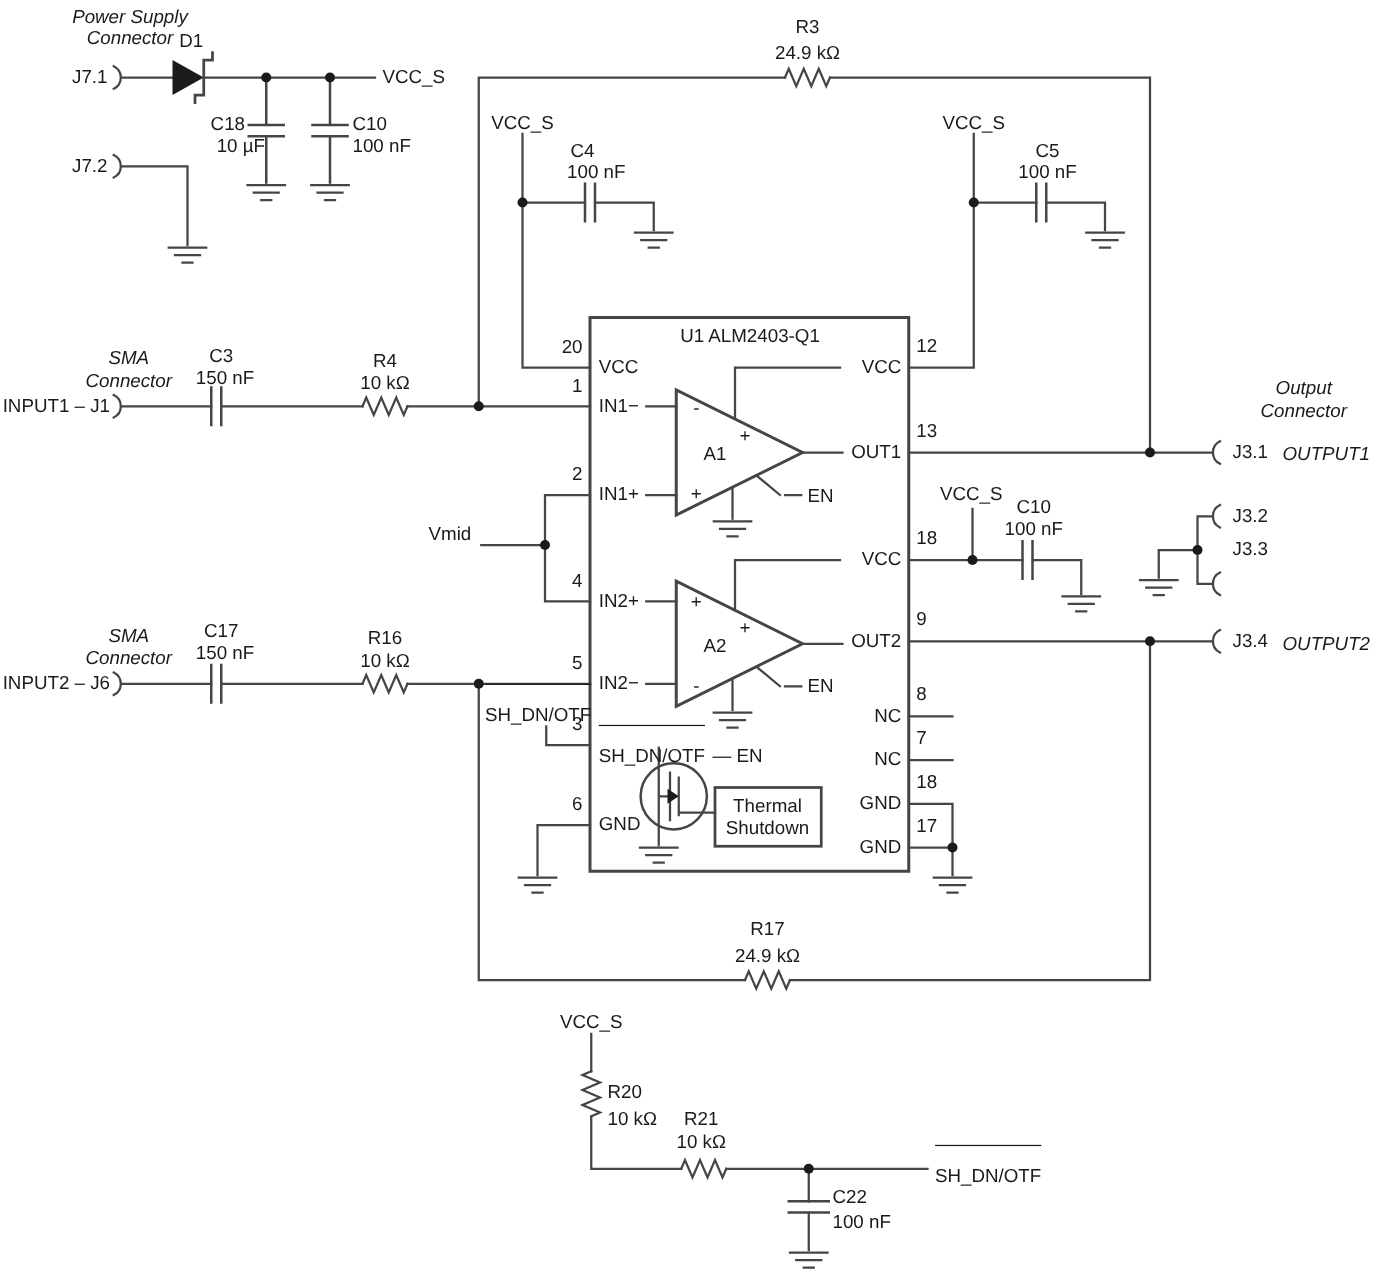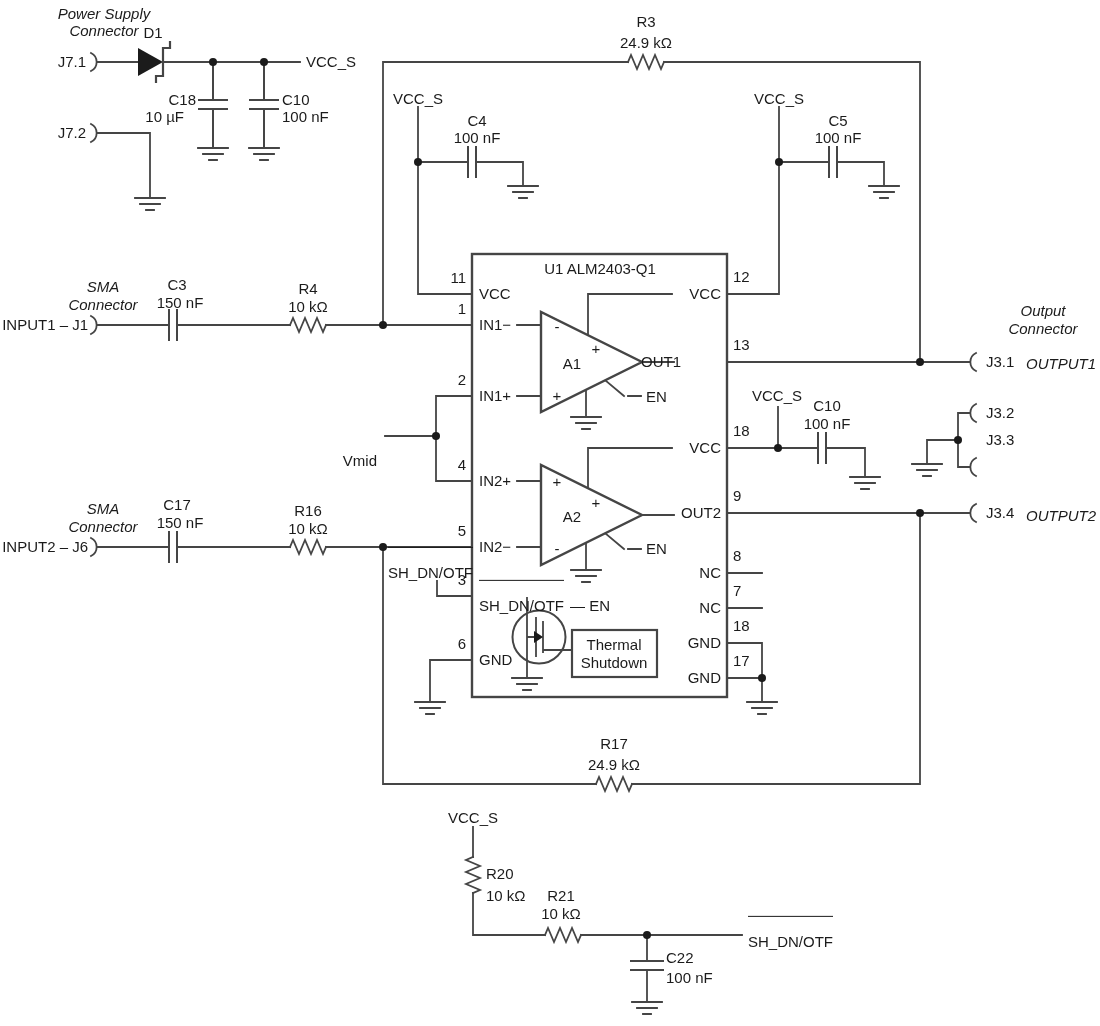--- a/index.html
+++ b/index.html
@@ -134,29 +134,29 @@
   </g>
 </svg>
 
 <div class="lbl c it" style="left:104px;top:14px">Power Supply</div>
 <div class="lbl c it" style="left:104px;top:31px">Connector</div>
 <div class="lbl r" style="left:86px;top:62px">J7.1</div>
 <div class="lbl r" style="left:86px;top:133px">J7.2</div>
 <div class="lbl c" style="left:153px;top:33px">D1</div>
 <div class="lbl l" style="left:306px;top:62px">VCC_S</div>
 <div class="lbl r" style="left:196px;top:100px">C18</div>
-<div class="lbl r" style="left:184px;top:117px">10 µF</div>
+<div class="lbl r" style="left:212px;top:117px">10 µF</div>
 <div class="lbl l" style="left:282px;top:100px">C10</div>
 <div class="lbl l" style="left:282px;top:117px">100 nF</div>
 
 <div class="lbl c" style="left:646px;top:22px">R3</div>
 <div class="lbl c" style="left:646px;top:43px">24.9 kΩ</div>
 
 <div class="lbl c" style="left:418px;top:99px">VCC_S</div>
-<div class="lbl c" style="left:477px;top:121px">C4</div>
+<div class="lbl c" style="left:466px;top:121px">C4</div>
 <div class="lbl c" style="left:477px;top:138px">100 nF</div>
 <div class="lbl c" style="left:779px;top:99px">VCC_S</div>
 <div class="lbl c" style="left:838px;top:121px">C5</div>
 <div class="lbl c" style="left:838px;top:138px">100 nF</div>
 
 <div class="lbl c it" style="left:103px;top:287px">SMA</div>
 <div class="lbl c it" style="left:103px;top:305px">Connector</div>
 <div class="lbl r" style="left:88px;top:325px">INPUT1 – J1</div>
 <div class="lbl c" style="left:177px;top:285px">C3</div>
 <div class="lbl c" style="left:180px;top:303px">150 nF</div>
@@ -164,26 +164,26 @@
 <div class="lbl c" style="left:308px;top:307px">10 kΩ</div>
 
 <div class="lbl c it" style="left:103px;top:509px">SMA</div>
 <div class="lbl c it" style="left:103px;top:527px">Connector</div>
 <div class="lbl r" style="left:88px;top:547px">INPUT2 – J6</div>
 <div class="lbl c" style="left:177px;top:505px">C17</div>
 <div class="lbl c" style="left:180px;top:523px">150 nF</div>
 <div class="lbl c" style="left:308px;top:511px">R16</div>
 <div class="lbl c" style="left:308px;top:529px">10 kΩ</div>
 
-<div class="lbl r" style="left:377px;top:461px">Vmid</div>
+<div class="lbl r" style="left:377px;top:428px">Vmid</div>
 <div class="lbl l" style="left:388px;top:564px"><span class="ovl">SH_DN/OTF</span></div>
 
 <div class="lbl c b" style="left:600px;top:269px">U1 ALM2403-Q1</div>
 
-<div class="lbl r" style="left:466px;top:278px">11</div>
+<div class="lbl r" style="left:466px;top:278px">20</div>
 <div class="lbl r" style="left:466px;top:309px">1</div>
 <div class="lbl r" style="left:466px;top:380px">2</div>
 <div class="lbl r" style="left:466px;top:465px">4</div>
 <div class="lbl r" style="left:466px;top:531px">5</div>
 <div class="lbl r" style="left:466px;top:580px">3</div>
 <div class="lbl r" style="left:466px;top:644px">6</div>
 
 <div class="lbl l" style="left:479px;top:294px">VCC</div>
 <div class="lbl l" style="left:479px;top:325px">IN1−</div>
 <div class="lbl l" style="left:479px;top:396px">IN1+</div>
@@ -213,21 +213,21 @@
 <div class="lbl l" style="left:733px;top:277px">12</div>
 <div class="lbl l" style="left:733px;top:345px">13</div>
 <div class="lbl l" style="left:733px;top:431px">18</div>
 <div class="lbl l" style="left:733px;top:496px">9</div>
 <div class="lbl l" style="left:733px;top:556px">8</div>
 <div class="lbl l" style="left:733px;top:591px">7</div>
 <div class="lbl l" style="left:733px;top:626px">18</div>
 <div class="lbl l" style="left:733px;top:661px">17</div>
 
 <div class="lbl r" style="left:721px;top:294px">VCC</div>
-<div class="lbl r" style="left:681px;top:362px">OUT1</div>
+<div class="lbl r" style="left:721px;top:362px">OUT1</div>
 <div class="lbl r" style="left:721px;top:448px">VCC</div>
 <div class="lbl r" style="left:721px;top:513px">OUT2</div>
 <div class="lbl r" style="left:721px;top:573px">NC</div>
 <div class="lbl r" style="left:721px;top:608px">NC</div>
 <div class="lbl r" style="left:721px;top:643px">GND</div>
 <div class="lbl r" style="left:721px;top:678px">GND</div>
 
 <div class="lbl c" style="left:777px;top:396px">VCC_S</div>
 <div class="lbl c" style="left:827px;top:406px">C10</div>
 <div class="lbl c" style="left:827px;top:424px">100 nF</div>

